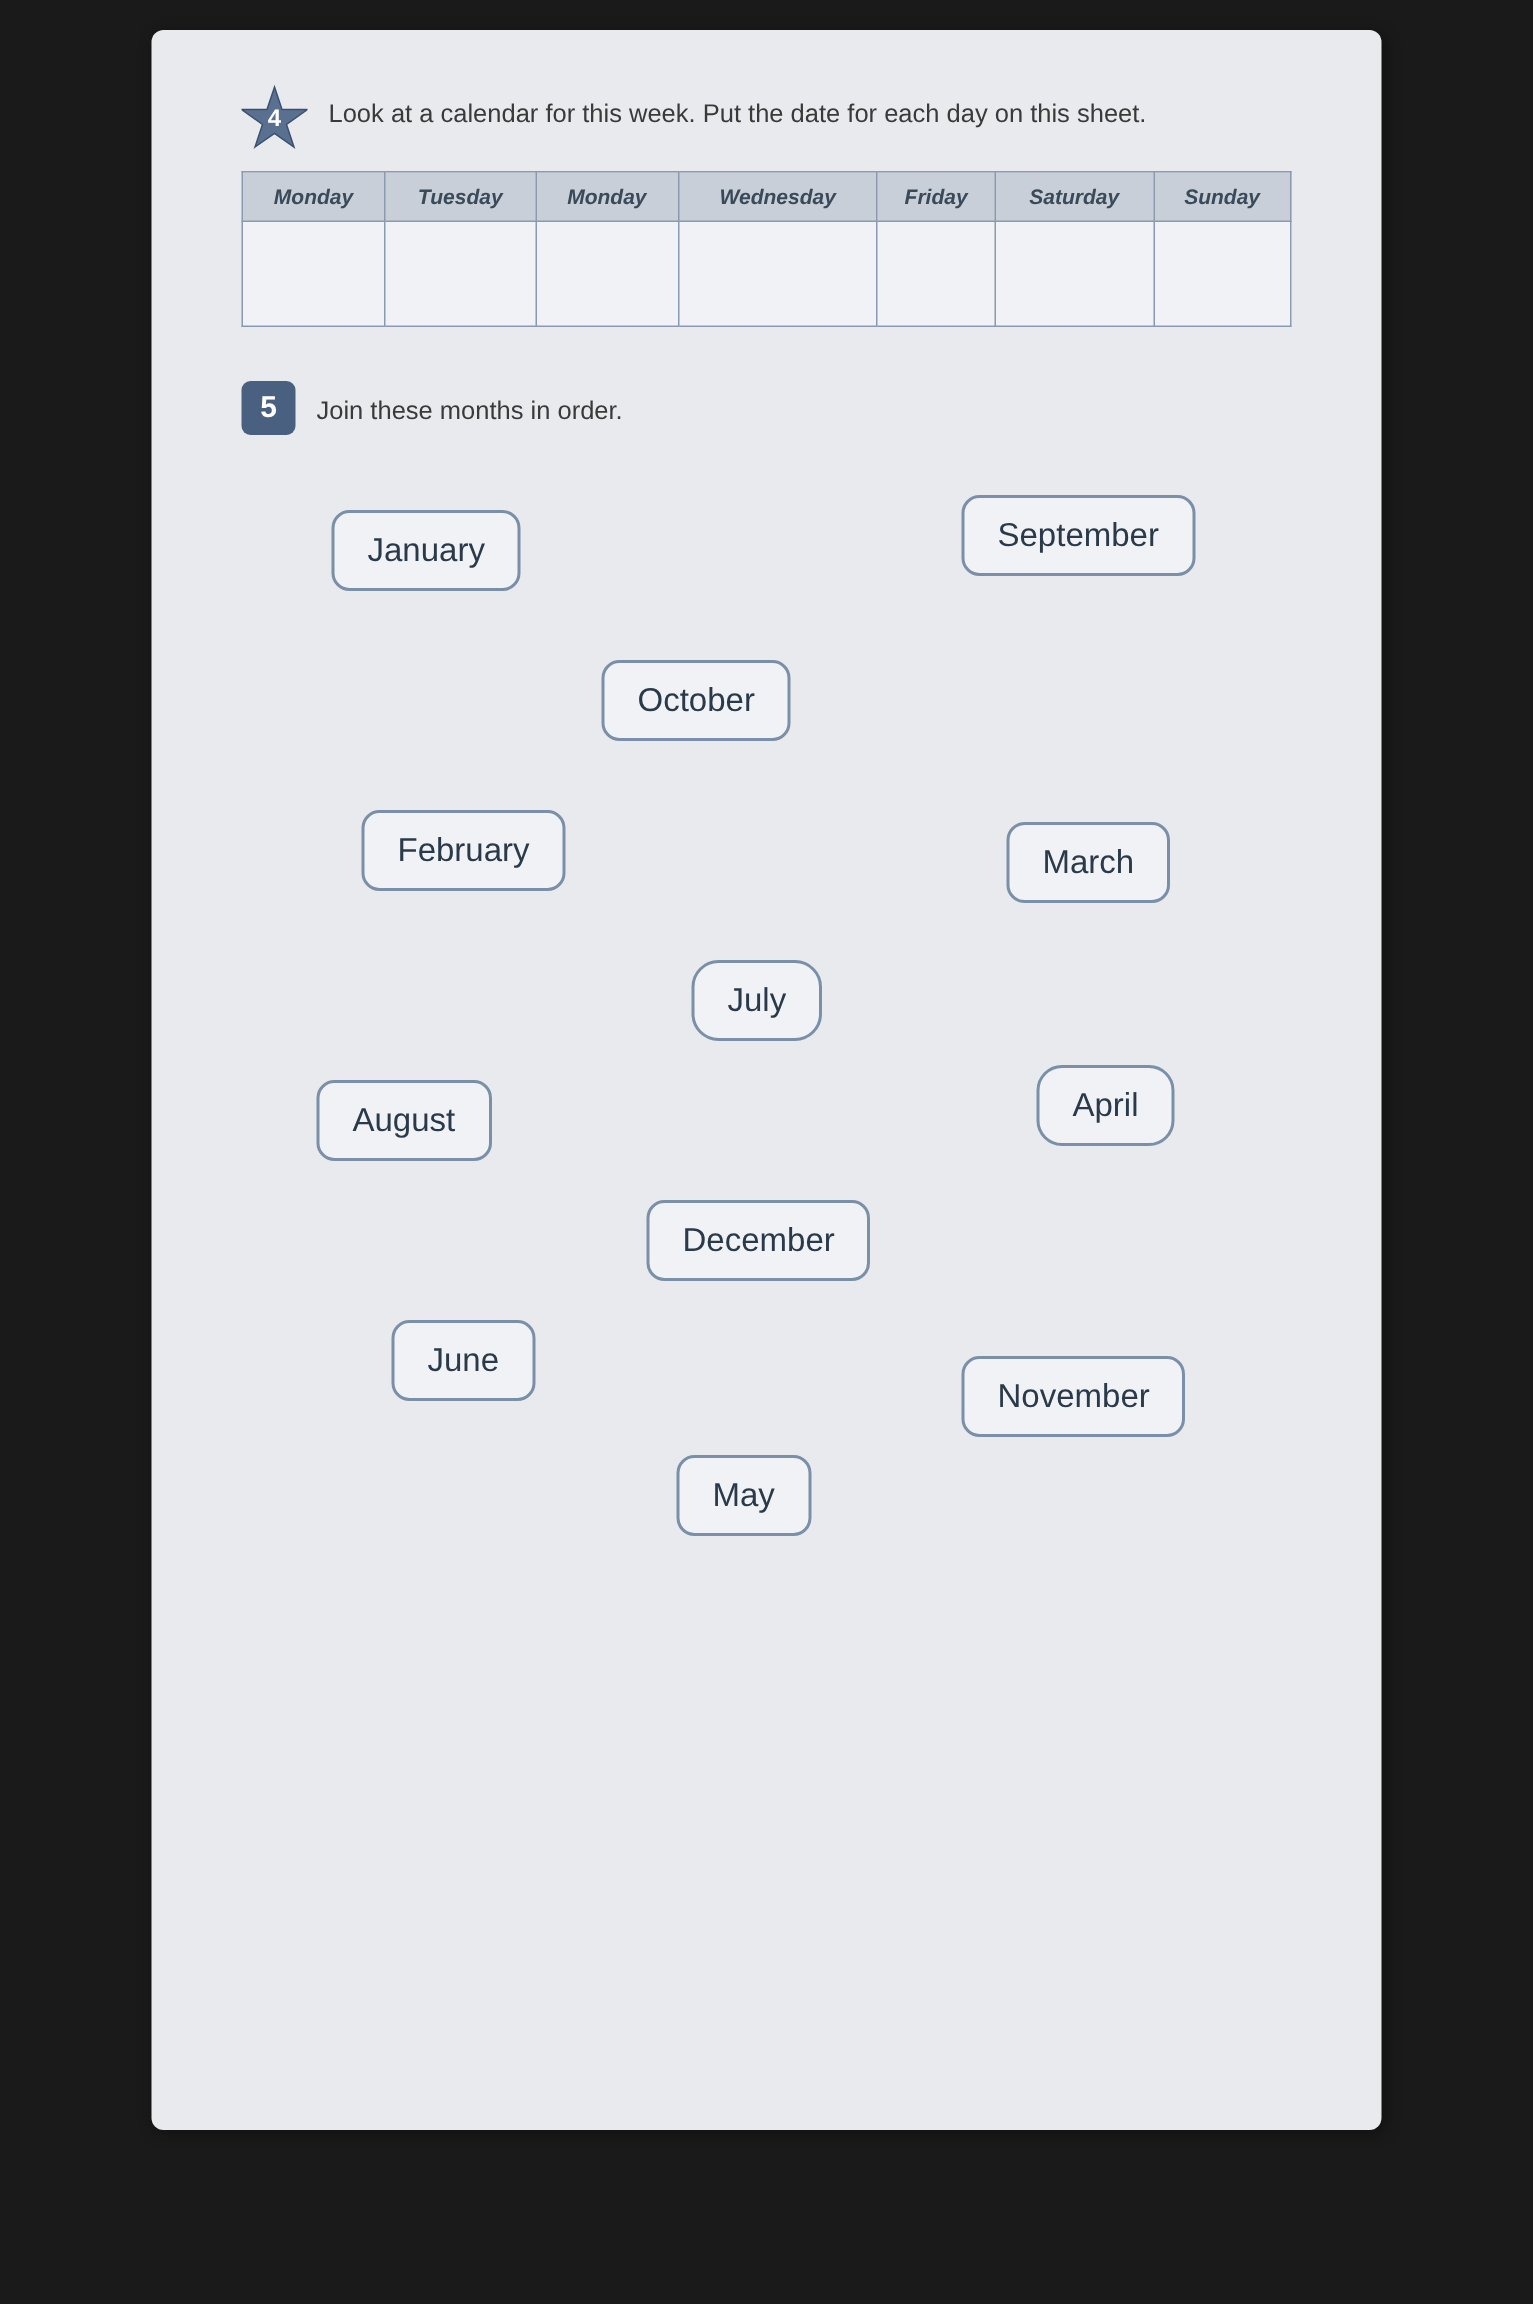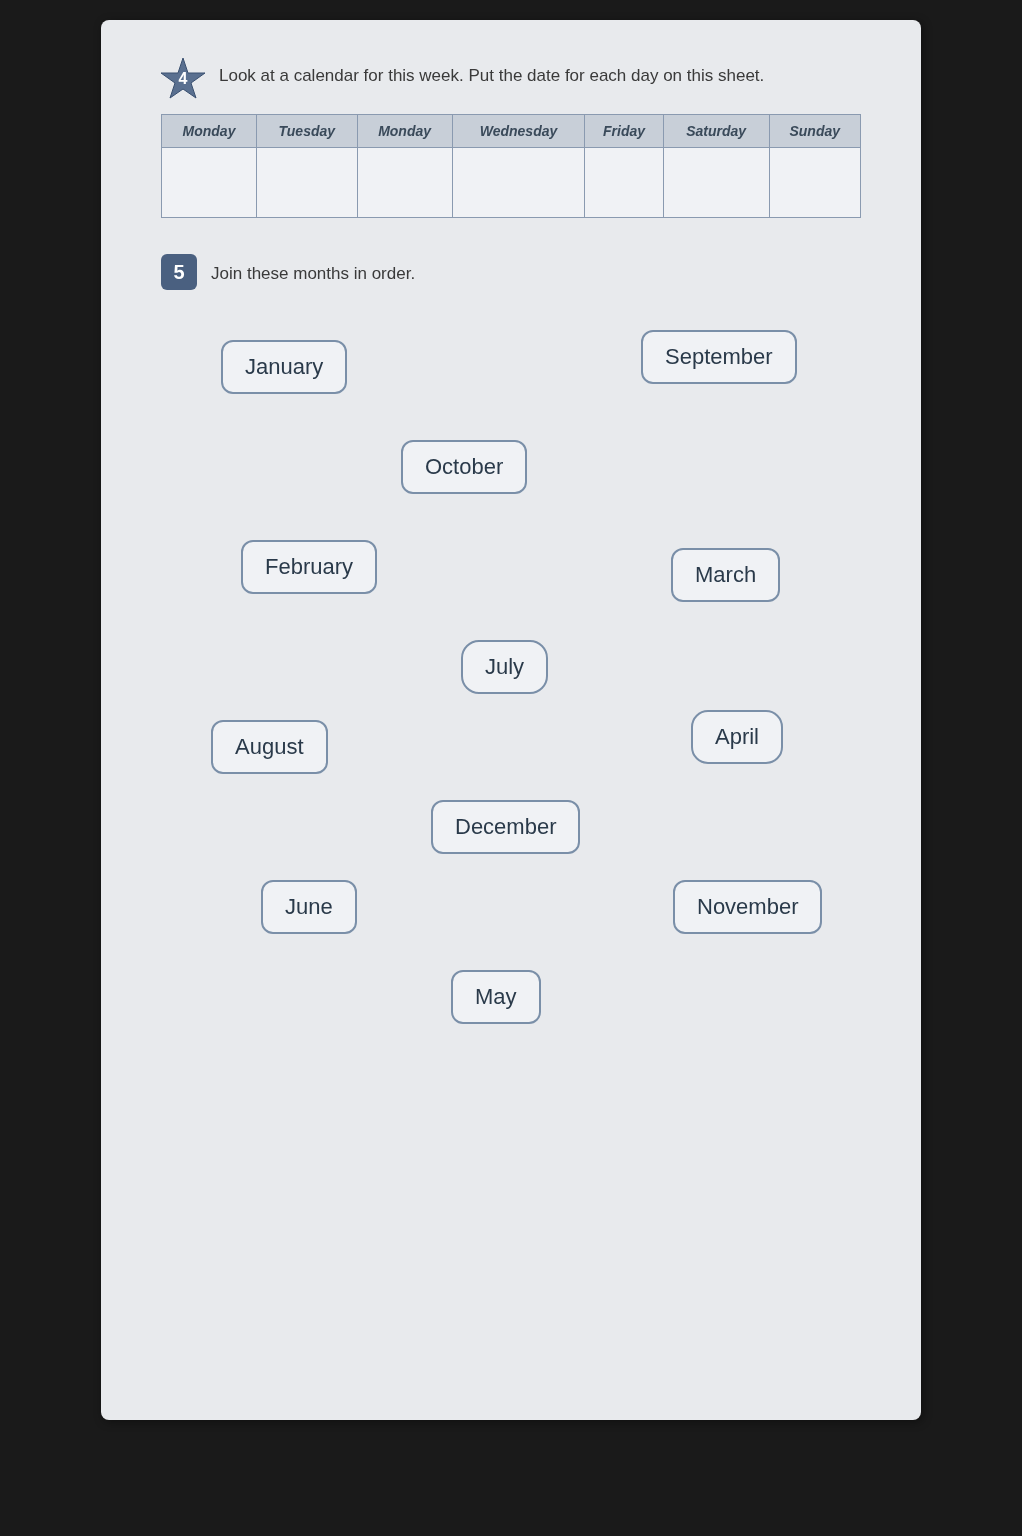--- a/index.html
+++ b/index.html
@@ -171,18 +171,18 @@
     <div class="month-box" style="left: 480px; top: 10px;">September</div>
         <div class="month-box" style="left: 60px; top: 20px;">January</div>
         <div class="month-box" style="left: 240px; top: 120px;">October</div>
         <div class="month-box" style="left: 510px; top: 200px; margin-top: 28px;">March</div>
         <div class="month-box" style="left: 80px; top: 220px;">February</div>
         <div class="month-box" style="left: 300px; top: 320px; border-radius: 18px;">July</div>
         <div class="month-box" style="left: 530px; top: 390px; border-radius: 17px;">April</div>
         <div class="month-box" style="left: 50px; top: 400px;">August</div>
         <div class="month-box" style="left: 270px; top: 480px;">December</div>
         <div class="month-box" style="left: 100px; top: 560px;">June</div>
-        <div class="month-box" style="left: 480px; top: 560px; margin-left: 32px;">November</div>
+        <div class="month-box" style="left: 480px; top: 584px;">November</div>
         <div class="month-box" style="left: 290px; top: 650px;">May</div>
       </div>
   </div>
 
 </div>
 
 </body></html>

